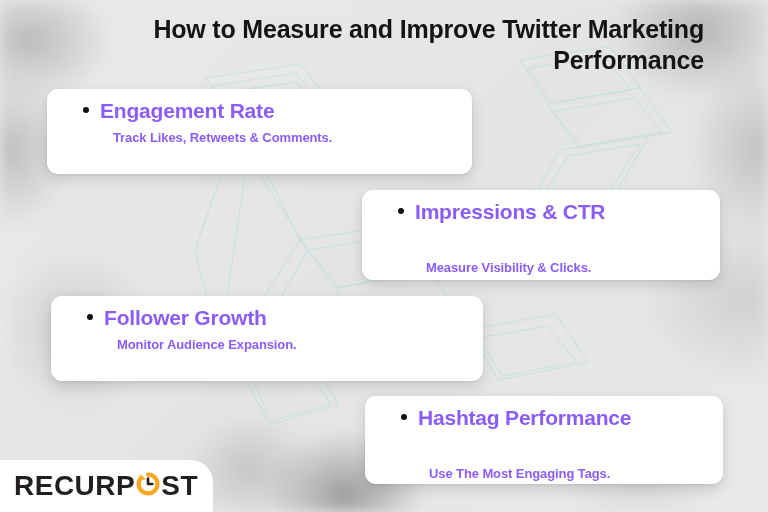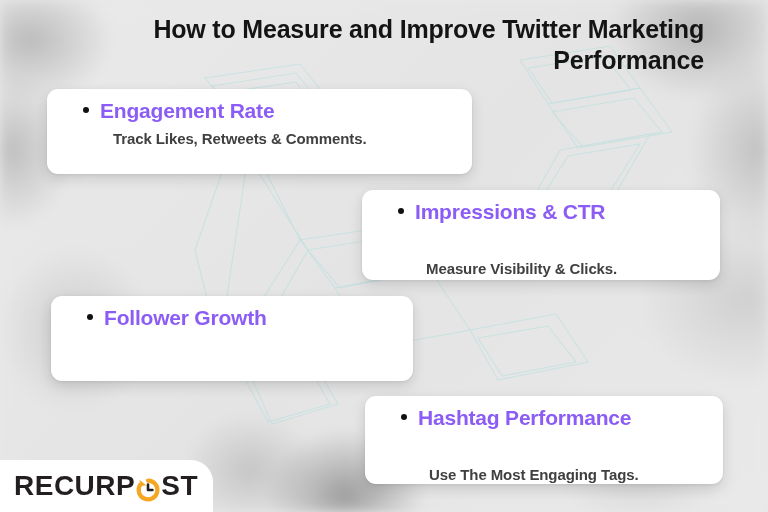--- a/index.html
+++ b/index.html
@@ -86,53 +86,53 @@
     top: -5px;
   }
   .card-heading {
     font-size: 21px;
     font-weight: 800;
     color: #8b5cf6;
     letter-spacing: -0.2px;
     white-space: nowrap;
   }
   .card-sub {
-    font-size: 15px;
+    font-size: 13px;
     font-weight: 700;
-    color: #404040;
+    color: #8b5cf6;
     letter-spacing: -0.1px;
     white-space: nowrap;
     padding-left: 48px;
     margin-top: 7px;
   }
 
   #card-1 { left: 47px;  top: 89px;  width: 425px; height: 85px; }
   #card-2 { left: 362px; top: 190px; width: 358px; height: 90px; }
-  #card-3 { left: 51px;  top: 296px; width: 362px; height: 85px; }
+  #card-3 { left: 51px;  top: 296px; width: 432px; height: 85px; }
   #card-4 { left: 365px; top: 396px; width: 358px; height: 88px; }
 
   #card-2 .card-sub, #card-4 .card-sub { padding-left: 46px; margin-top: 36px; }
 
   
   .logo-badge {
     position: absolute;
     left: 0;
     bottom: 0;
     width: 213px;
     height: 52px;
     background: #ffffff;
     border-top-right-radius: 22px;
     display: flex;
     align-items: center;
     padding-left: 14px;
     box-sizing: border-box;
   }
   .logo-wordmark {
     display: flex;
-    align-items: flex-end;
+    align-items: flex-start;
     font-size: 28px;
     font-weight: 800;
     letter-spacing: 0.5px;
     color: #231f20;
   }
   .logo-clock {
     display: inline-block;
     width: 26px;
     height: 26px;
     margin: 0 0px;
@@ -193,20 +193,21 @@
       <span class="card-heading">Impressions &amp; CTR</span>
     </div>
     <div class="card-sub">Measure Visibility &amp; Clicks.</div>
   </div>
 
   <div class="card" id="card-3">
     <div class="card-heading-row">
       <span class="bullet"></span>
       <span class="card-heading">Follower Growth</span>
     </div>
+    <div class="card-sub">Monitor Audience Expansion.</div>
   </div>
 
   <div class="card" id="card-4">
     <div class="card-heading-row">
       <span class="bullet"></span>
       <span class="card-heading">Hashtag Performance</span>
     </div>
     <div class="card-sub">Use The Most Engaging Tags.</div>
   </div>
 

